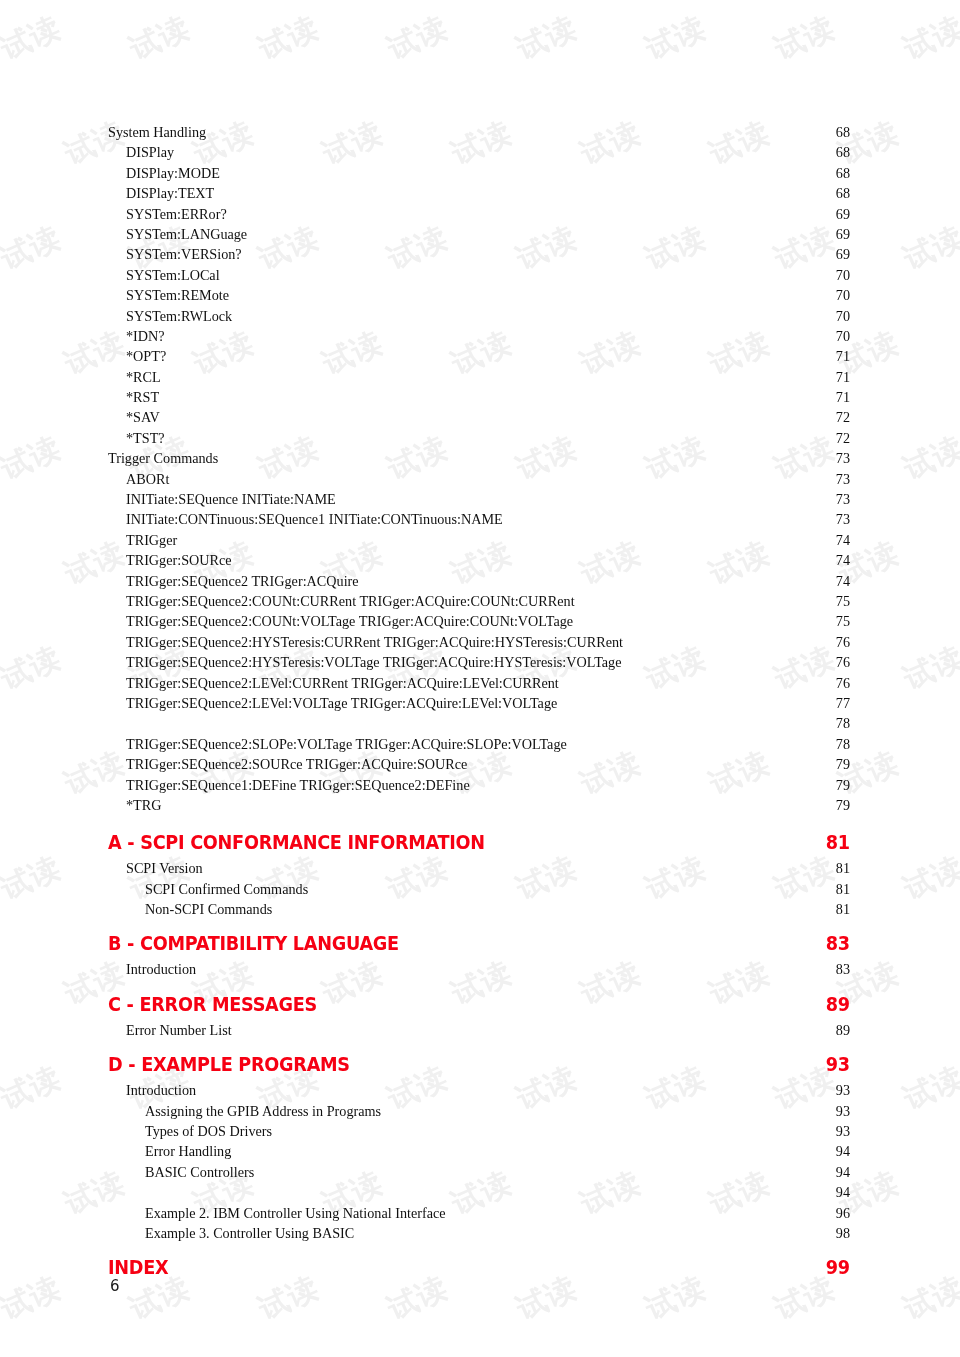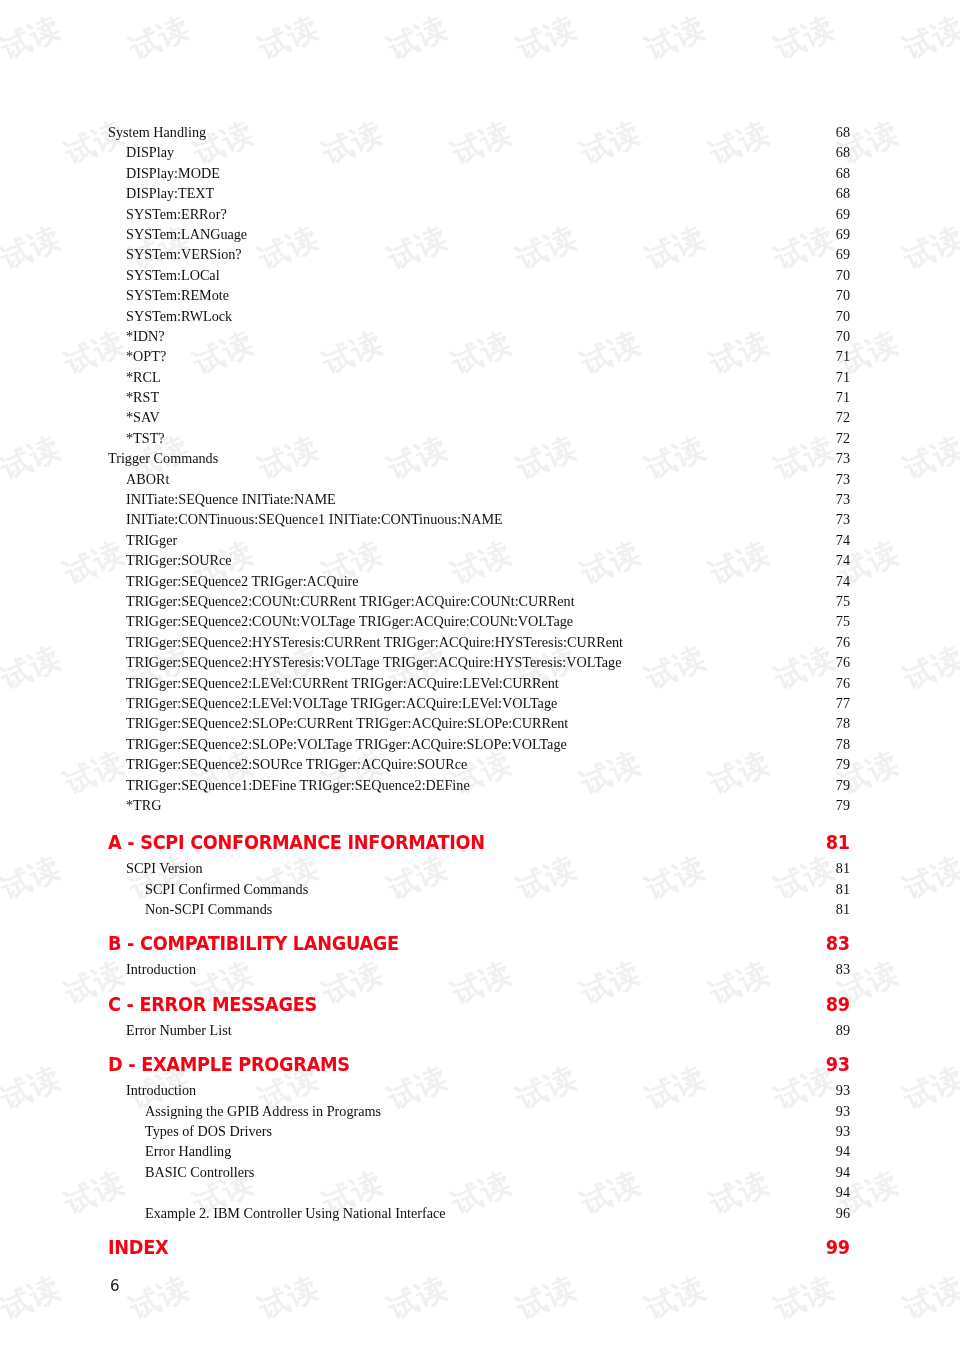--- a/index.html
+++ b/index.html
@@ -367,21 +367,20 @@
           <span class="label">TRIGger:SEQuence2:LEVel:CURRent TRIGger:ACQuire:LEVel:CURRent</span>
           <span class="spacer"></span>
           <span class="pg">76</span>
         </div>
         <div class="row body lvl1">
           <span class="label">TRIGger:SEQuence2:LEVel:VOLTage TRIGger:ACQuire:LEVel:VOLTage</span>
           <span class="spacer"></span>
           <span class="pg">77</span>
         </div>
         <div class="row body lvl1">
-          <span class="label">TRIGger:SEQuence2:SLOPe:CURRent TRIGger:ACQuire:SLOPe:CURRent</span>
           <span class="spacer"></span>
           <span class="pg">78</span>
         </div>
         <div class="row body lvl1">
           <span class="label">TRIGger:SEQuence2:SLOPe:VOLTage TRIGger:ACQuire:SLOPe:VOLTage</span>
           <span class="spacer"></span>
           <span class="pg">78</span>
         </div>
         <div class="row body lvl1">
           <span class="label">TRIGger:SEQuence2:SOURce TRIGger:ACQuire:SOURce</span>
@@ -474,20 +473,25 @@
         </div>
         <div class="row body lvl2">
           <span class="spacer"></span>
           <span class="pg">94</span>
         </div>
         <div class="row body lvl2">
           <span class="label">Example 2. IBM Controller Using National Interface</span>
           <span class="spacer"></span>
           <span class="pg">96</span>
         </div>
+        <div class="row body lvl2">
+          <span class="label">Example 3. Controller Using BASIC</span>
+          <span class="spacer"></span>
+          <span class="pg">98</span>
+        </div>
         <div class="gap-md"></div>
         <div class="row appendix">
           <span class="label">INDEX</span>
           <span class="spacer"></span>
           <span class="pg">99</span>
         </div>
       </div>
   </div>
 
   <div id="footer-page">6</div>

